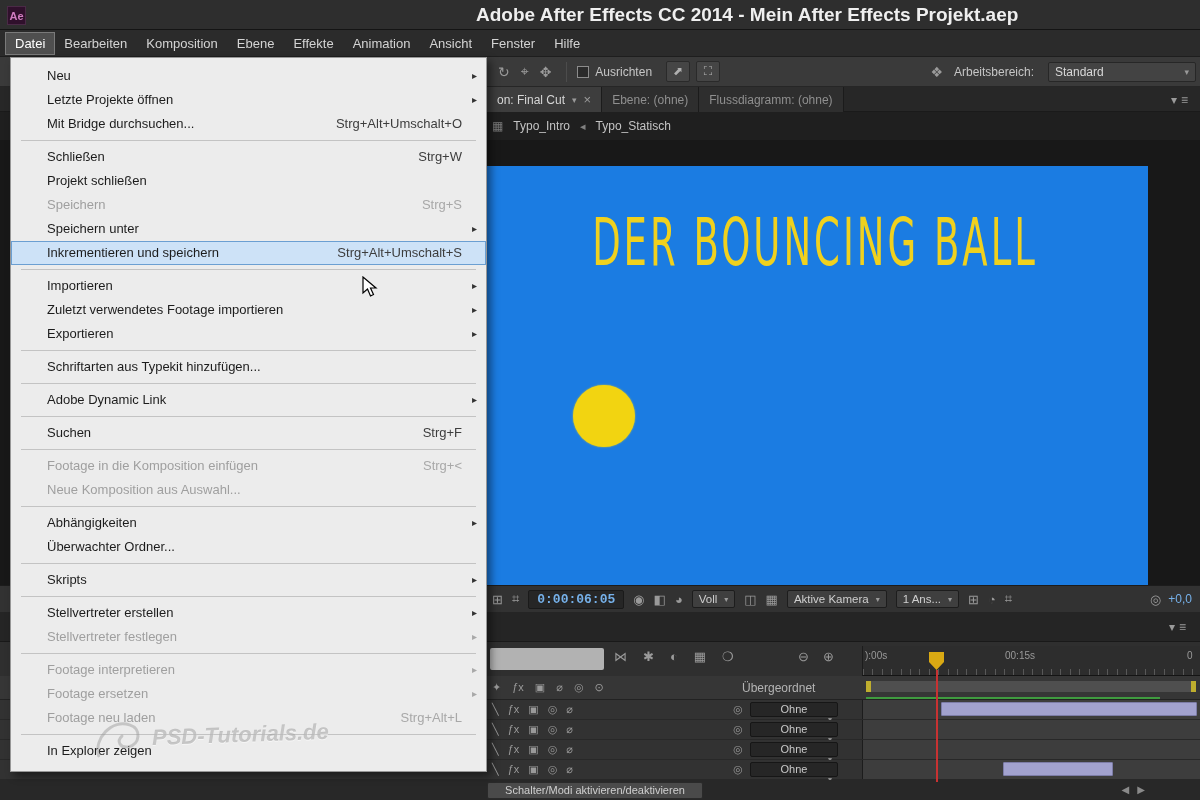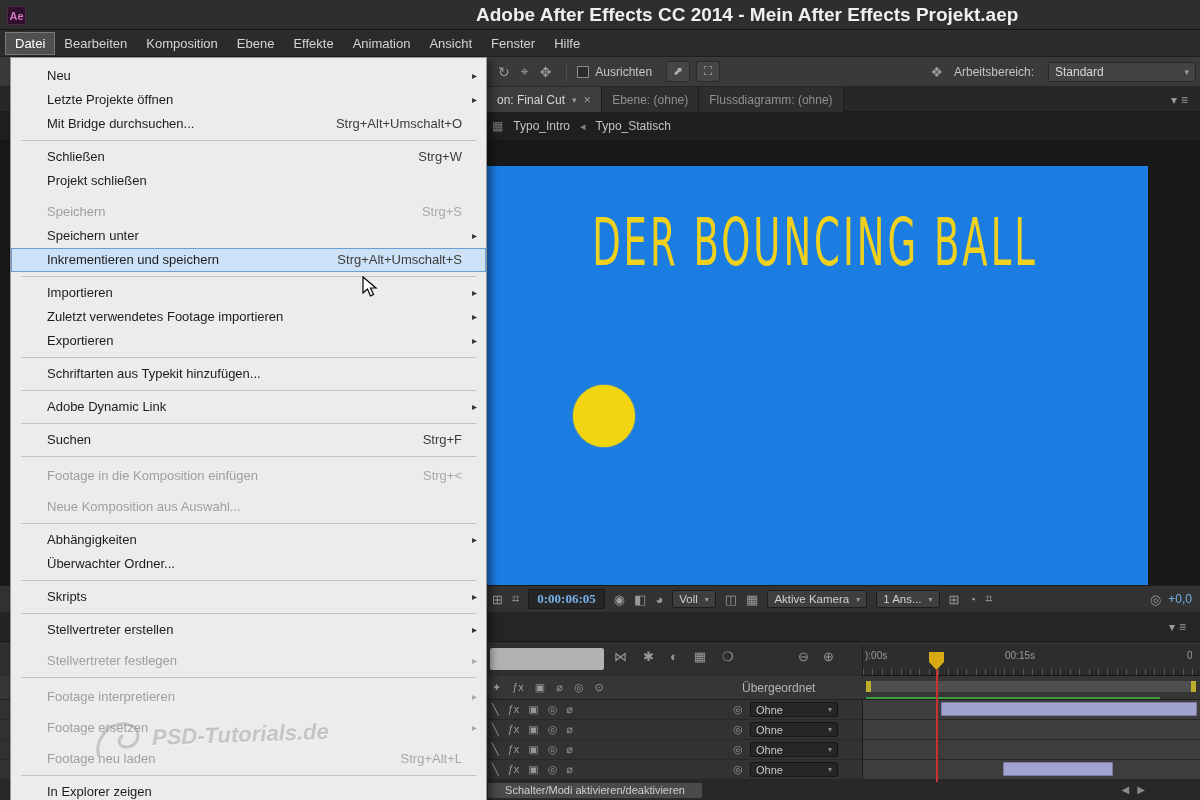--- a/index.html
+++ b/index.html
@@ -43,21 +43,21 @@
 
   
   .viewer { position:absolute; left:0; top:140px; width:1200px; height:445px; background:#181818; }
   .comp { position:absolute; left:487px; top:18px; width:661px; height:425px; background:#1b7ce2; overflow:hidden; }
   .comp-title { position:absolute; left:88px; top:38px; width:480px; text-align:center; font-family:"DejaVu Sans", sans-serif; font-size:37px; letter-spacing:3px; color:#f0d11e; transform:scaleY(1.8); transform-origin:top center; white-space:nowrap; }
   .comp-ball { position:absolute; left:86px; top:219px; width:62px; height:62px; border-radius:50%; background:#f2d411; box-shadow:0 0 2px rgba(242,212,17,.8); }
 
   
   .comp-bar { position:absolute; left:0; top:585px; width:1200px; height:27px; background:#323232; border-top:1px solid #1c1c1c; display:flex; align-items:center; gap:9px; padding-left:492px; }
   .cb-ico { color:#9a9a9a; font-size:13px; }
-  .tc-box { background:#262626; border:1px solid #1a1a1a; border-radius:2px; padding:1px 8px; font-family:Liberation Serif, serif; font-size:13px; font-weight:bold; color:#76b1ea; }
+  .tc-box { background:#262626; border:1px solid #1a1a1a; border-radius:2px; padding:1px 8px; font-family:Liberation Mono, monospace; font-size:13px; font-weight:bold; color:#76b1ea; }
   .dd { height:18px; background:#3f3f3f; border:1px solid #1d1d1d; border-radius:2px; color:#cfcfcf; font-size:11.5px; display:flex; align-items:center; padding:0 6px; gap:7px; white-space:nowrap; }
   .dd .arr { color:#9a9a9a; font-size:8px; }
   .cb-right { margin-left:auto; display:flex; align-items:center; gap:7px; margin-right:8px; }
   .exposure { color:#76b1ea; font-size:12px; }
 
   
   .tl-top { position:absolute; left:0; top:612px; width:1200px; height:30px; background:#252525; border-bottom:1px solid #191919; }
   .tl-top-menu { position:absolute; right:14px; top:8px; color:#9a9a9a; font-size:12px; display:flex; gap:4px; }
 
   .tl-toolbar { position:absolute; left:0; top:642px; width:1200px; height:34px; background:#2f2f2f; }
@@ -75,33 +75,33 @@
   .hdr-parent { position:absolute; left:742px; top:5px; color:#b4b4b4; font-size:12px; }
   .workarea { position:absolute; left:866px; top:5px; width:330px; height:11px; background:#4f4f4f; border-radius:2px; }
   .workarea::before, .workarea::after { content:""; position:absolute; top:0; width:5px; height:11px; background:#bfae2e; }
   .workarea::before { left:0; } .workarea::after { right:0; }
   .render-line { position:absolute; left:866px; top:21px; width:294px; height:2px; background:#3f9b3f; }
 
   .tl-rows { position:absolute; left:0; top:700px; width:1200px; height:80px; }
   .tl-row { position:relative; width:1200px; height:20px; background:#323232; border-bottom:1px solid #282828; }
   .row-icons { position:absolute; left:492px; top:3px; display:flex; gap:9px; color:#9a9a9a; font-size:11px; }
   .whip { position:absolute; left:733px; top:3px; color:#9a9a9a; font-size:11px; }
-  .parent-dd { position:absolute; left:750px; top:2px; width:88px; height:15px; background:#262626; border:1px solid #161616; border-radius:2px; color:#c8c8c8; font-size:11px; display:flex; align-items:center; padding:0 5px; }
+  .parent-dd { position:absolute; left:750px; top:2px; width:88px; height:15px; background:#262626; border:1px solid #161616; border-radius:2px; color:#c8c8c8; font-size:11px; display:flex; align-items:center; padding:0 5px;flex-direction:column; }
   .parent-dd .arr { margin-left:auto; color:#8a8a8a; font-size:8px; }
   .lane { position:absolute; left:862px; top:0; right:0; height:19px; background:#3d3d3d; border-left:1px solid #1c1c1c; }
   .lane .bar { position:absolute; top:2px; height:14px; background:#a2a2cf; border-radius:1px; border:1px solid #7d7da8; }
 
   .tl-bottom { position:absolute; left:0; top:780px; width:1200px; height:20px; background:#282828; }
   .modes-btn { position:absolute; left:487px; top:2px; width:216px; height:17px; background:#4a4a4a; border:1px solid #2a2a2a; border-radius:2px; color:#cfcfcf; font-size:11px; text-align:center; line-height:15px; }
   .bb-nav { position:absolute; right:55px; top:4px; color:#8a8a8a; font-size:10px; display:flex; gap:8px; }
 
   
   .menu-panel { position:absolute; left:10px; top:57px; width:477px; background:#ececec; border:1px solid #979797; box-shadow:4px 4px 8px rgba(0,0,0,.45); z-index:10; padding:6px 0 8px 0; }
   .menu-item { position:relative; height:24px; line-height:24px; font-size:13px; color:#1c1c1c; padding-left:36px; }
-  .menu-item.disabled { color:#9f9f9f;margin-top:7px; }
+  .menu-item.disabled { color:#9f9f9f; }
   .menu-item.highlighted { background:#cde2f7; box-shadow:inset 0 0 0 1px #6b9fd2; }
   .mi-shortcut { position:absolute; right:24px; color:#3d3d3d; }
   .menu-item.disabled .mi-shortcut { color:#a8a8a8; }
   .mi-arrow { position:absolute; right:9px; font-size:10px; color:#333; }
   .menu-item.disabled .mi-arrow { color:#a8a8a8; }
   .menu-sep { height:1px; background:#c3c3c3; margin:4px 10px 4px 10px; }
 
   
   .watermark { position:absolute; left:92px; top:712px; z-index:12; display:flex; align-items:center; gap:6px; transform:rotate(-2deg); pointer-events:none; }
   .watermark span { font-size:22px; font-style:italic; font-weight:bold; color:rgba(150,150,150,.5); text-shadow:0 1px 0 rgba(255,255,255,.5); }

